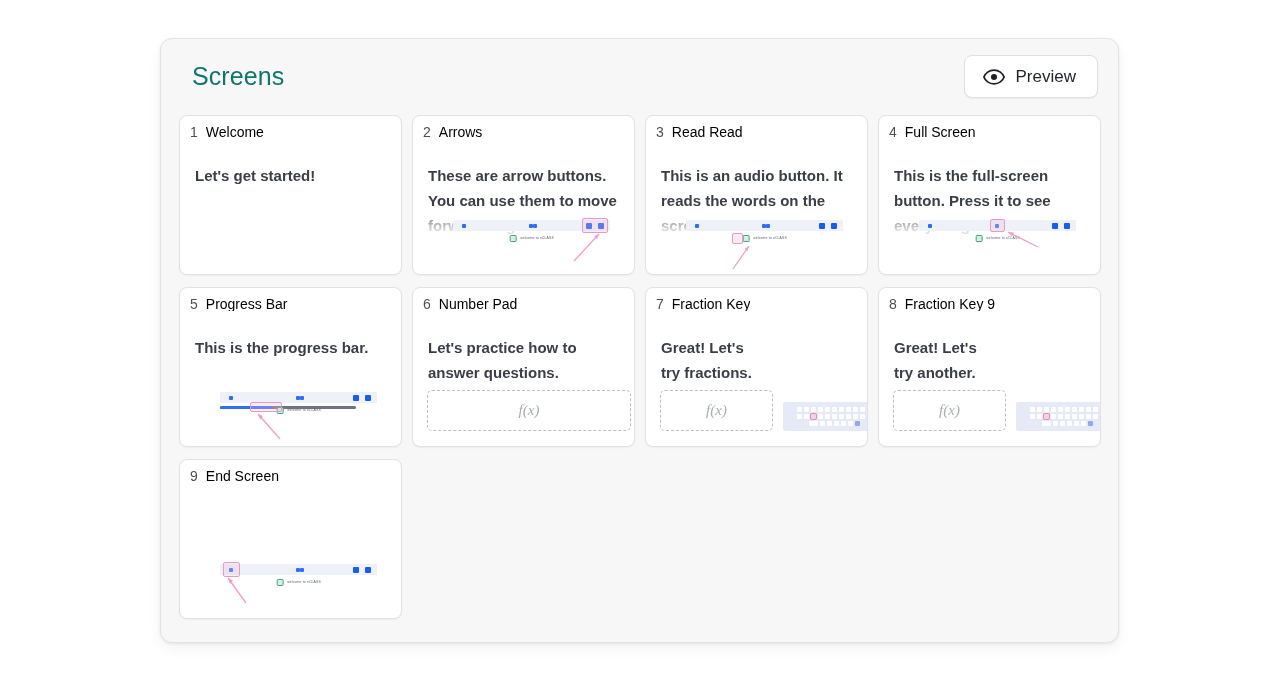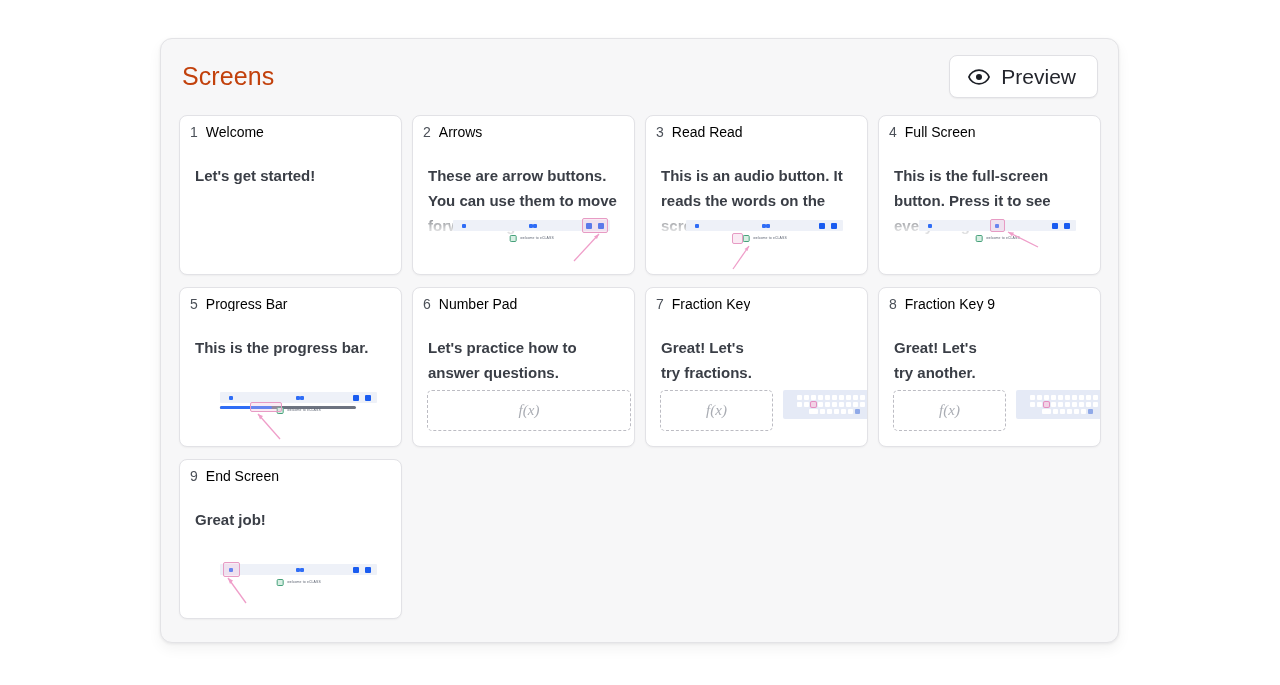--- a/index.html
+++ b/index.html
@@ -38,40 +38,40 @@
   .panel-header {
     height: 75px;
     display: flex;
     align-items: center;
     justify-content: space-between;
     padding: 0 2px;
   }
   .panel-title {
     font-size: 25px;
     font-weight: 400;
-    color: #c2410c;
+    color: #0f766e;
     letter-spacing: .1px;
     line-height: 1;
-    margin-left: 1px;
+    margin-left: 11px;
   }
 
   .preview-btn {
     display: flex;
     align-items: center;
     gap: 11px;
     height: 43px;
     padding: 0 21px 0 18px;
     background: #ffffff;
     border: 1px solid #e0e0e4;
     border-radius: 8px;
     cursor: pointer;
     box-shadow: 0 1px 1.5px rgba(16,18,24,.05);
   }
   .preview-btn-label {
-    font-size: 21px;
+    font-size: 17px;
     color: #24262d;
     line-height: 1;
     white-space: nowrap;
   }
   .eye-icon { display: block; width: 22px; height: 16px; }
 
   
   .grid {
     display: grid;
     grid-template-columns: repeat(4, 223px);
@@ -225,21 +225,21 @@
   }
   .ann-arrow { position: absolute; overflow: visible; z-index: 5; }
 
   
   .fx-wrap {
     position: absolute;
     left: 14px;
     right: 3px;
     top: 72px;
     display: flex;
-    align-items: flex-start;
+    align-items: flex-end;
     gap: 10px;
   }
   .fx-box {
     height: 41px;
     border: 1px dashed #bcbcc3;
     border-radius: 5px;
     display: flex;
     align-items: center;
     justify-content: center;
     flex: 1 1 auto;
@@ -547,21 +547,20 @@
           </div>
         </div>
       </div>
 
       <div class="card">
         <div class="card-head">
           <span class="card-num">9</span>
           <span class="card-name">End Screen</span>
         </div>
         <div class="card-body">
-          <div class="card-text short">Great job!</div>
           <div class="thumb">
             <div class="thumb-bar">
               <span class="tb-dot left"></span>
               <span class="tb-dot mid-a"></span>
               <span class="tb-dot mid-b"></span>
               <span class="tb-arrow a1"></span>
               <span class="tb-arrow a2"></span>
             </div>
             <div class="thumb-row">
               <span class="thumb-audio"></span>

